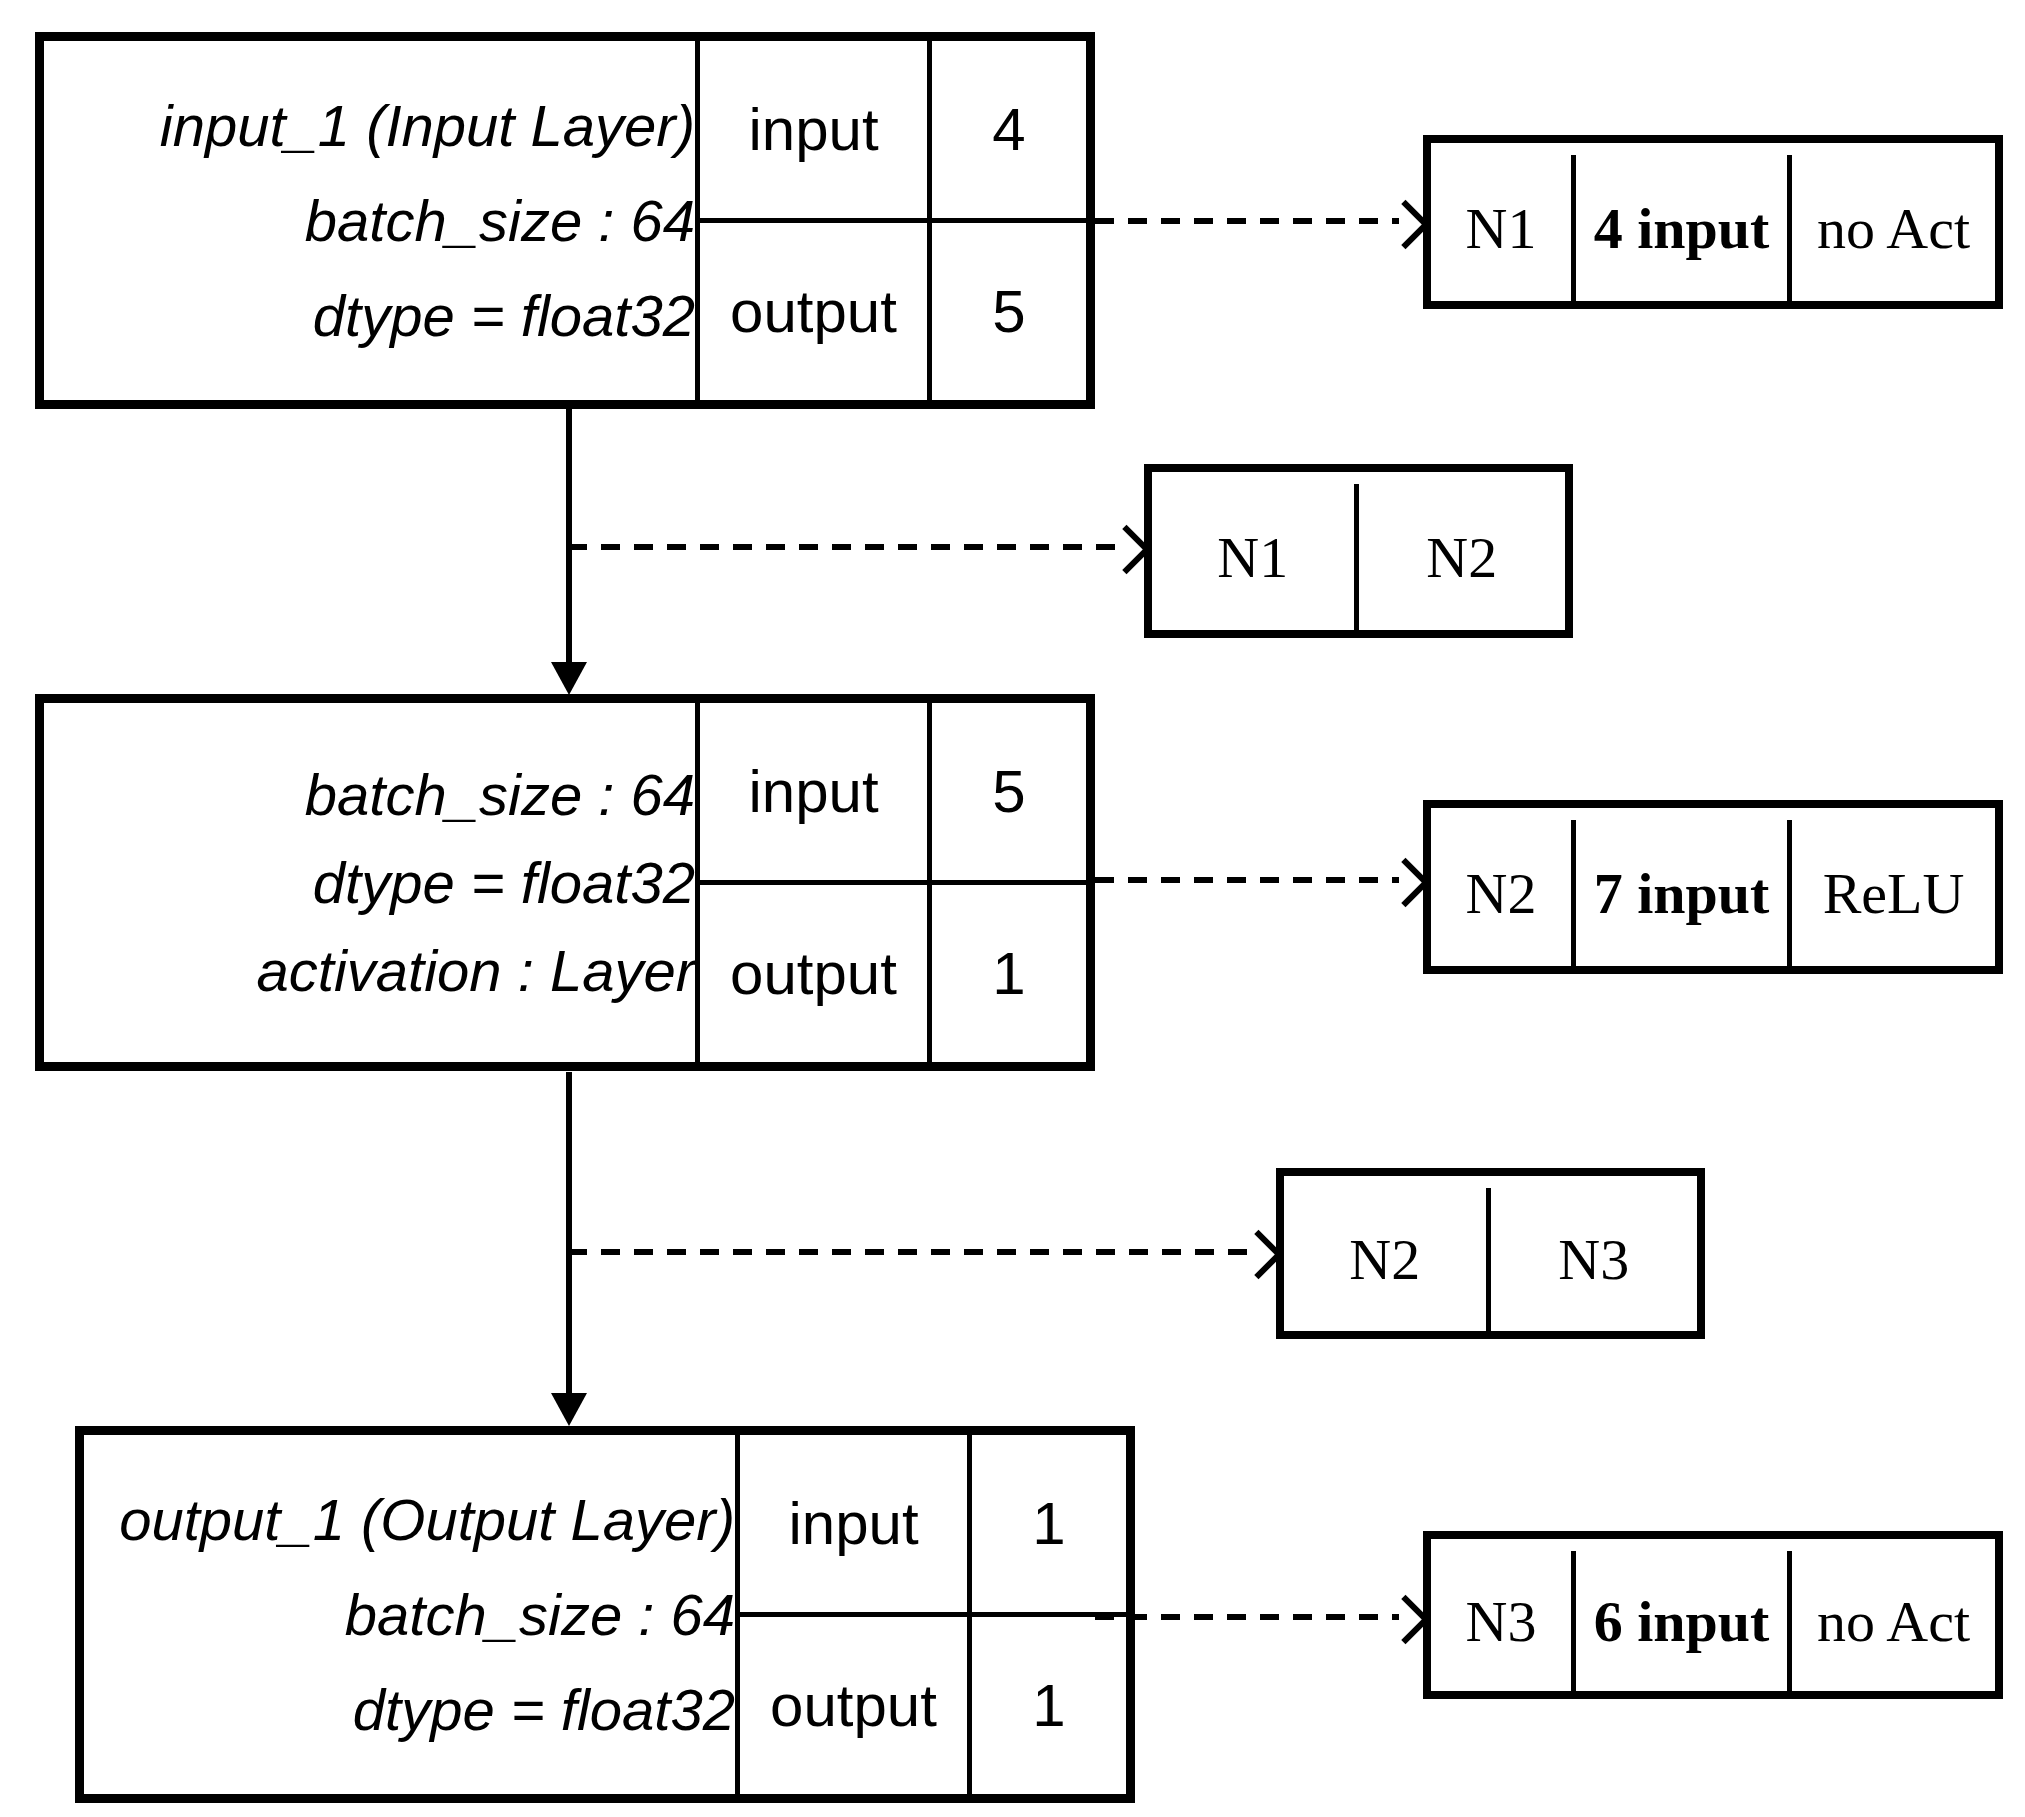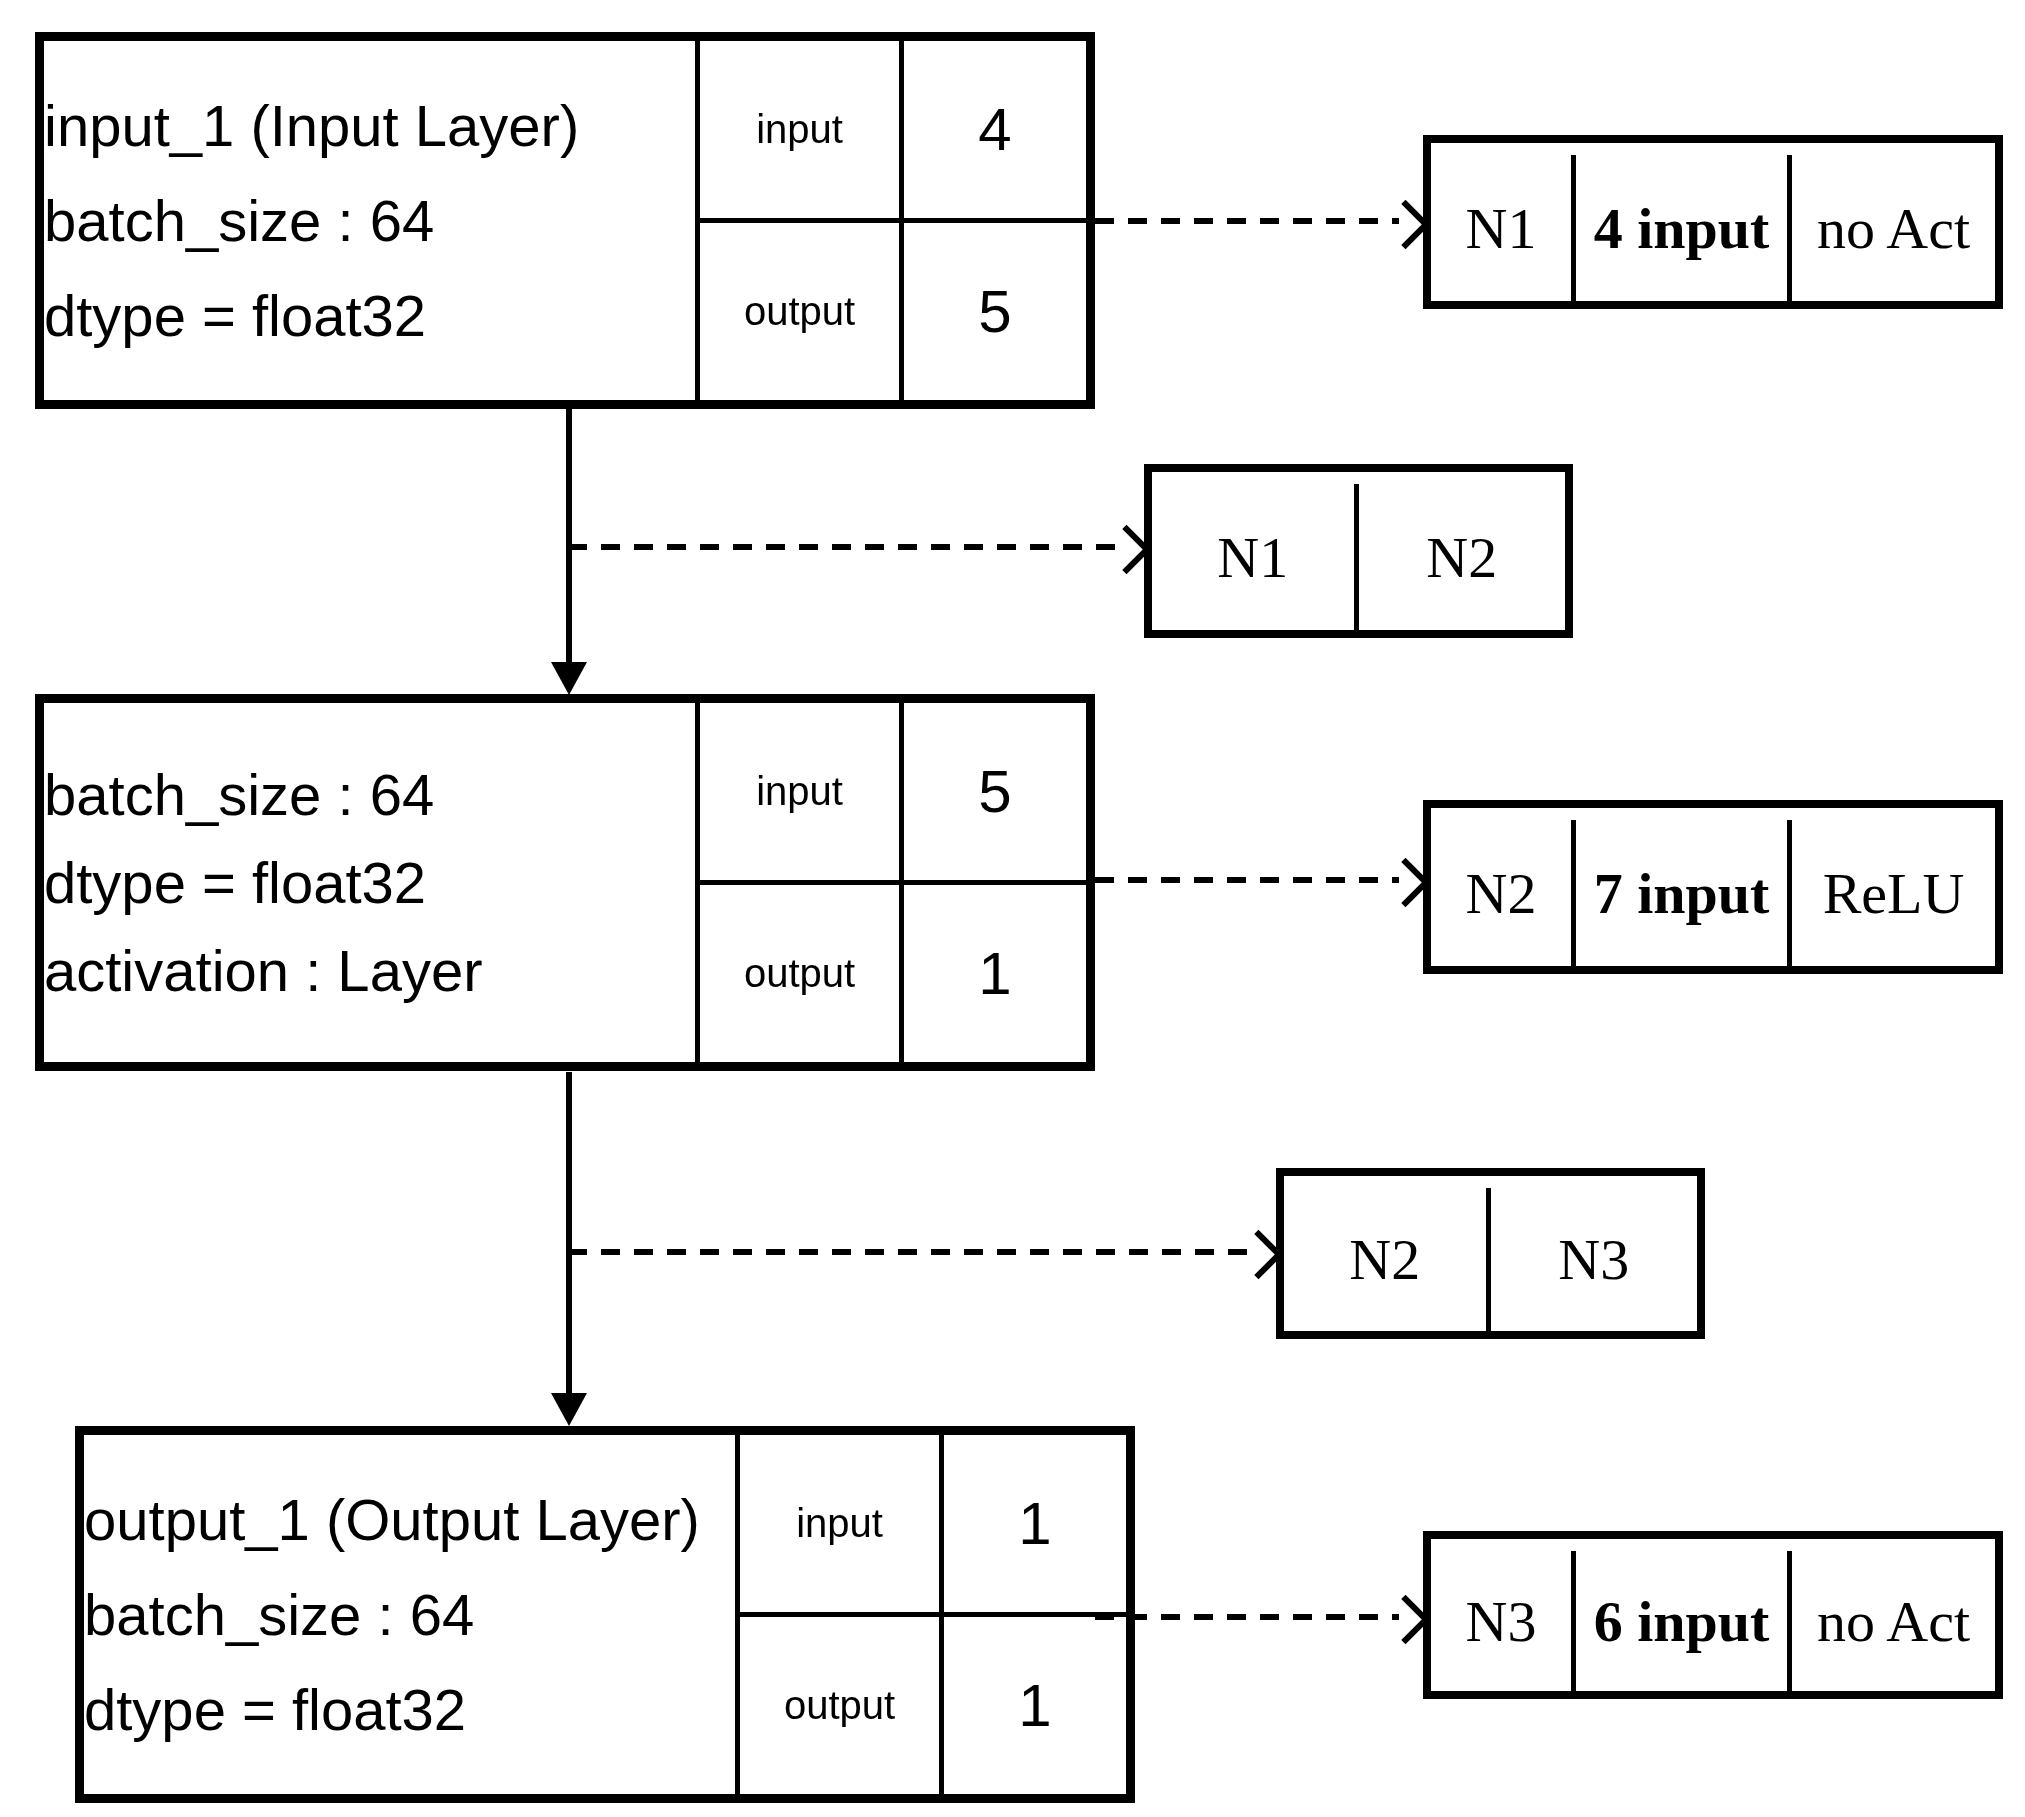--- a/index.html
+++ b/index.html
@@ -3,28 +3,28 @@
 <meta charset="utf-8">
 <style>
   html,body{margin:0;padding:0;background:#ffffff;}
   #canvas{position:relative;width:2025px;height:1818px;background:#ffffff;overflow:hidden;
           font-family:"Liberation Sans", sans-serif;color:#000;}
 
   
   .layer{position:absolute;left:35px;width:1060px;height:377px;border:9px solid #000;
          box-sizing:border-box;display:flex;background:#fff;}
   .layer-left{width:656px;box-sizing:border-box;border-right:5.7px solid #000;
-              display:flex;flex-direction:column;justify-content:center;align-items:flex-start;
-              text-align:center;font-size:58px;line-height:95px;white-space:nowrap;}
+              display:flex;flex-direction:column;justify-content:center;align-items:flex-end;
+              text-align:center;font-size:58px;line-height:95px;white-space:nowrap;font-style:italic;}
   .layer-left.four{line-height:88px;}
   .io{flex:1;display:flex;flex-direction:column;}
   .io-row{flex:1;display:flex;}
   .io-row.top{border-bottom:5.7px solid #000;}
-  .io-label{width:204px;box-sizing:border-box;border-right:5.7px solid #000;
-            display:flex;align-items:center;justify-content:center;font-size:40px;}
+  .io-label{width:232px;box-sizing:border-box;border-right:5.7px solid #000;
+            display:flex;align-items:center;justify-content:center;font-size:60px;}
   .io-val{flex:1;display:flex;align-items:center;justify-content:center;font-size:60px;}
 
   #b1{top:32px;}
   #b2{top:694px;}
   #b3{top:1426px;margin-left:40px;}
 
   
   .ntable{position:absolute;border:8.2px solid #000;box-sizing:border-box;display:flex;
           background:#fff;font-family:"Liberation Serif", serif;}
   .ncell{display:flex;align-items:center;justify-content:center;font-size:58px;

